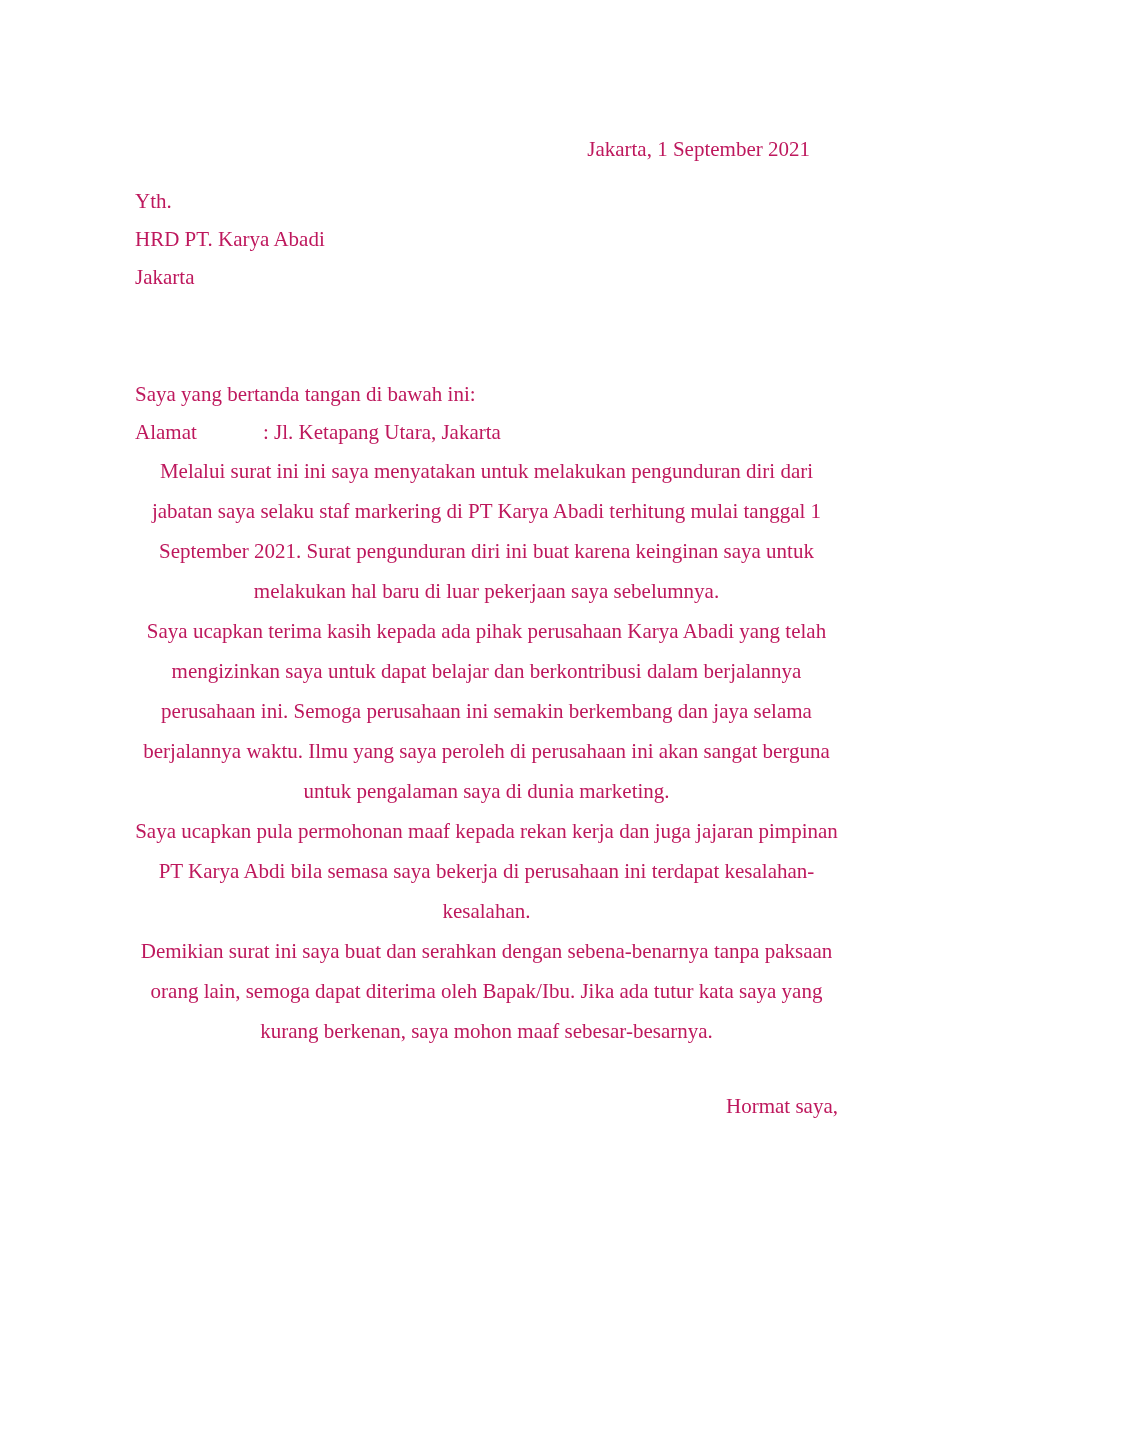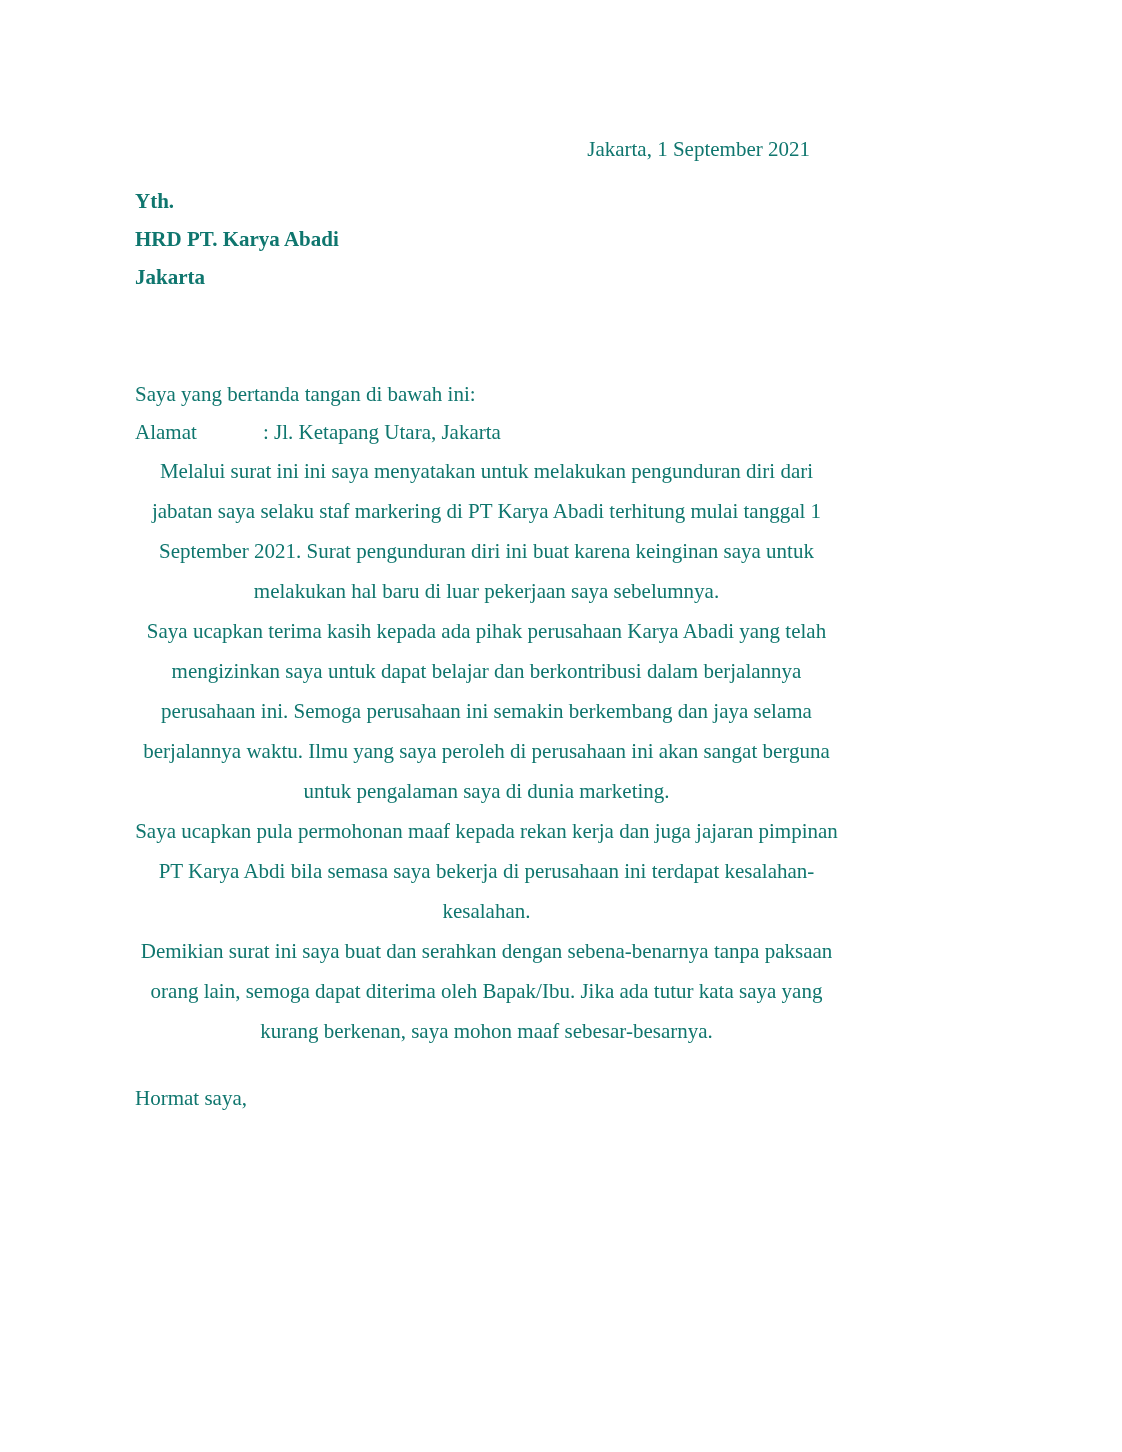--- a/index.html
+++ b/index.html
@@ -5,38 +5,37 @@
   html, body {
     margin: 0;
     padding: 0;
     background: #ffffff;
   }
   .page {
     position: relative;
     width: 970px;
     height: 1452px;
     background: #ffffff;
-    color: #0f766e;
+    color: #be185d;
     font-family: "Liberation Serif", "DejaVu Serif", serif;
     font-size: 21px;
     overflow: hidden;
   }
   .content {
     padding: 130px 132px 0 135px;
   }
   .date-line {
     line-height: 38px;
     text-align: right;
     padding-right: 28px;
     white-space: nowrap;
   }
   .recipient {
     margin-top: 14px;
     line-height: 38px;
-    font-weight: bold;
   }
   .intro {
     margin-top: 79px;
     line-height: 38px;
   }
   .details .row {
     line-height: 38px;
   }
   .details .label {
     display: inline-block;
@@ -45,22 +44,23 @@
   p.body {
     margin: 0;
     line-height: 40px;
     text-align: center;
   }
   .p1 { margin-top: 34px; }
   .p2 { margin-top: 12px; }
   .p3 { margin-top: 8px; }
   .p4 { margin-top: 12px; }
   .closing {
-    margin-top: 28px;
+    margin-top: 36px;
     line-height: 38px;
+    text-align: right;
   }
   .signature {
     margin-top: 67px;
     line-height: 38px;
   }
 </style>
 </head>
 <body>
 
 <div class="page">

